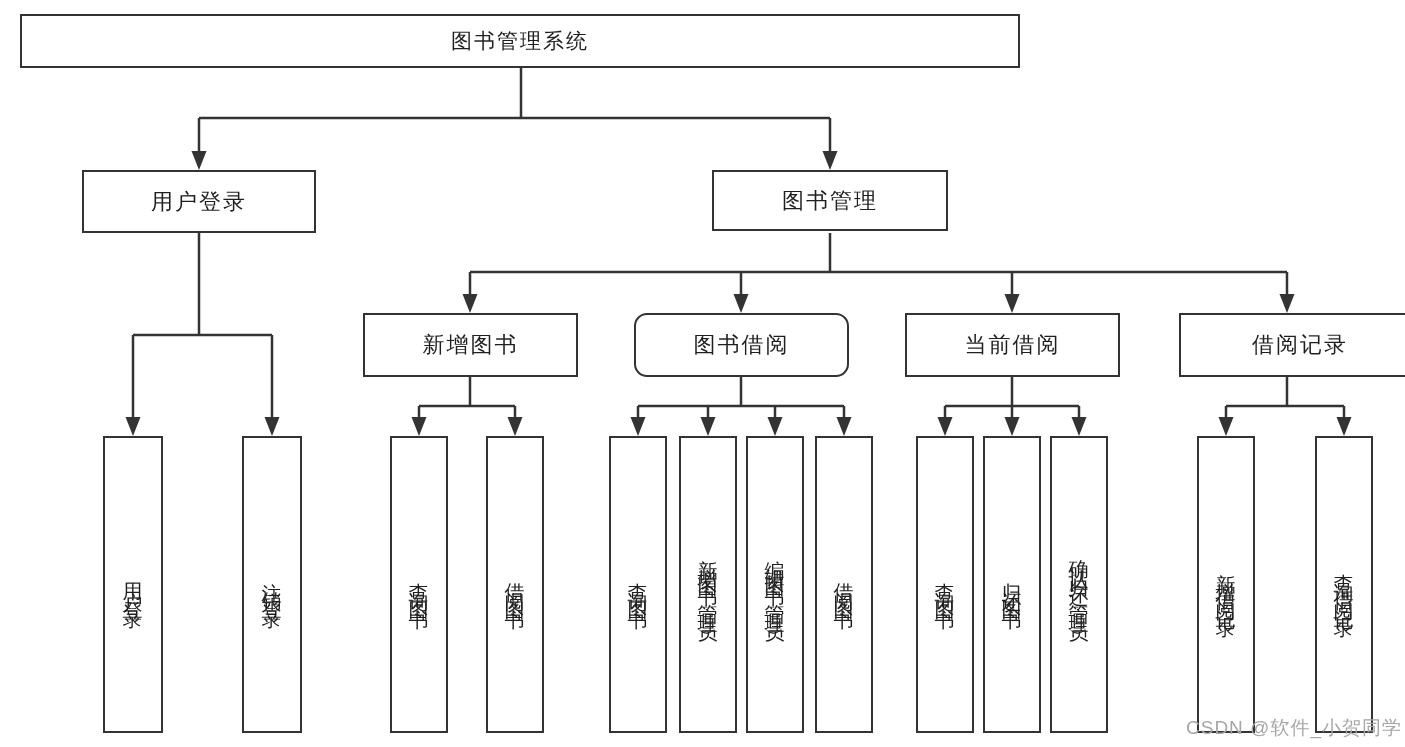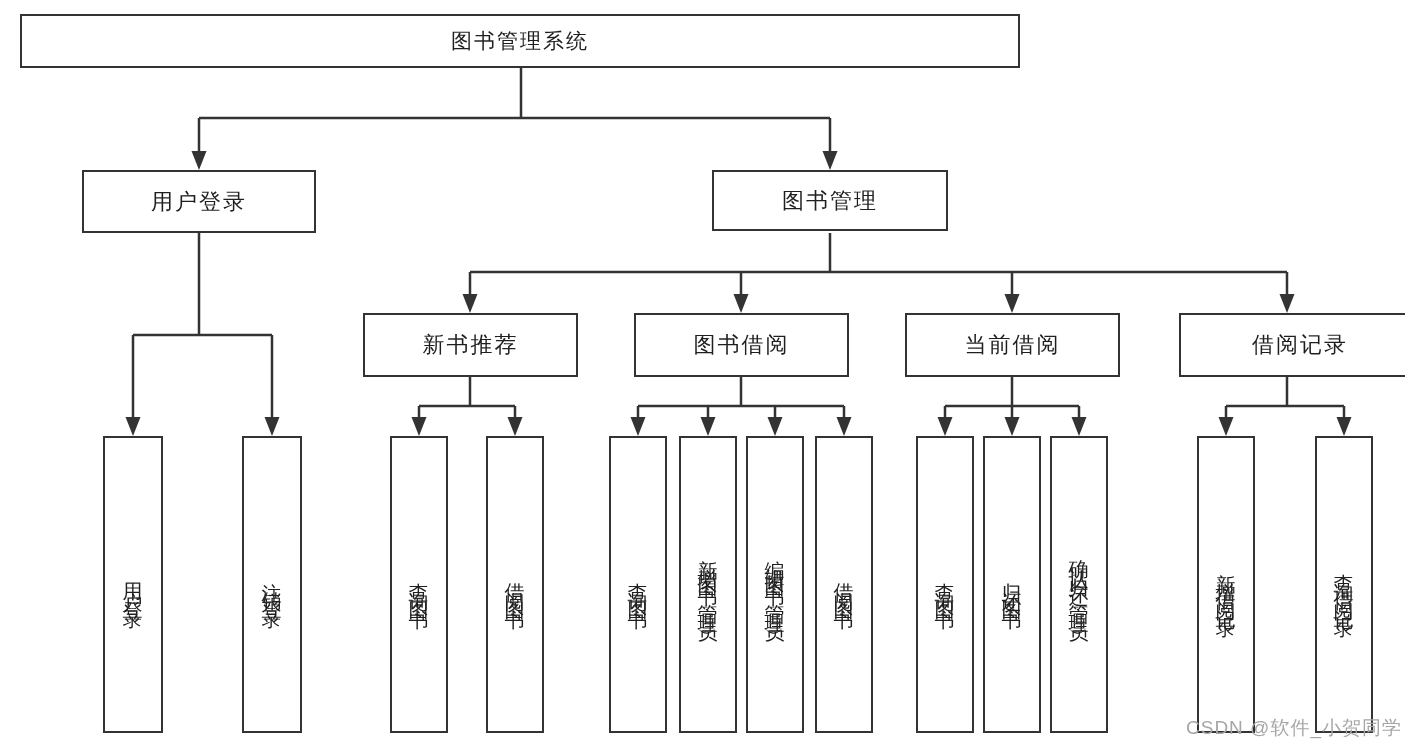--- a/index.html
+++ b/index.html
@@ -91,22 +91,22 @@
       <polygon points="1218.5,417 1233.5,417 1226,436"></polygon>
       <polygon points="1336.5,417 1351.5,417 1344,436"></polygon>
     </g>
   </svg>
 
   <div class="node root-node" style="left:20px; top:14px; width:1000px; height:54px;">图书管理系统</div>
 
   <div class="node branch-node" style="left:82px; top:170px; width:234px; height:63px;">用户登录</div>
   <div class="node branch-node" style="left:712px; top:170px; width:236px; height:61px;">图书管理</div>
 
-  <div class="node branch-node" style="left:363px; top:313px; width:215px; height:64px;">新书推荐</div>
-  <div class="node branch-node" style="left:634px; top:313px; width:215px; height:64px;">图书借阅</div>
+  <div class="node branch-node" style="left:363px; top:313px; width:215px; height:64px;">新增图书</div>
+  <div class="node branch-node" style="left:634px; top:313px; width:215px; height:64px;border-radius:13px;">图书借阅</div>
   <div class="node branch-node" style="left:905px; top:313px; width:215px; height:64px;">当前借阅</div>
   <div class="node branch-node" style="left:1179px; top:313px; width:242px; height:64px;">借阅记录</div>
 
   <div class="node leaf" style="left:103px; top:436px; width:60px; height:297px;">用户登录</div>
   <div class="node leaf" style="left:242px; top:436px; width:60px; height:297px;">注销登录</div>
 
   <div class="node leaf" style="left:390px; top:436px; width:58px; height:297px;">查询图书</div>
   <div class="node leaf" style="left:486px; top:436px; width:58px; height:297px;">借阅图书</div>
 
   <div class="node leaf" style="left:609px; top:436px; width:58px; height:297px;">查询图书</div>

